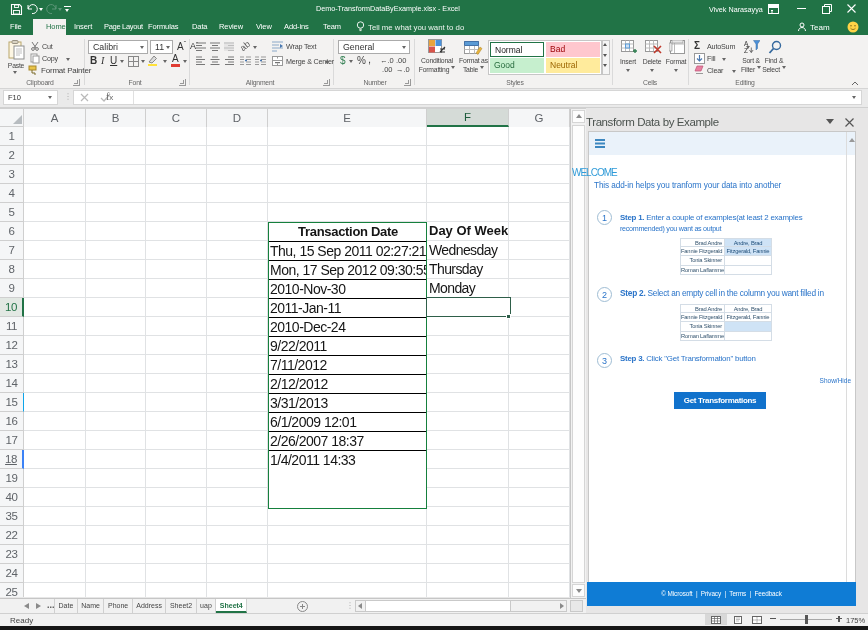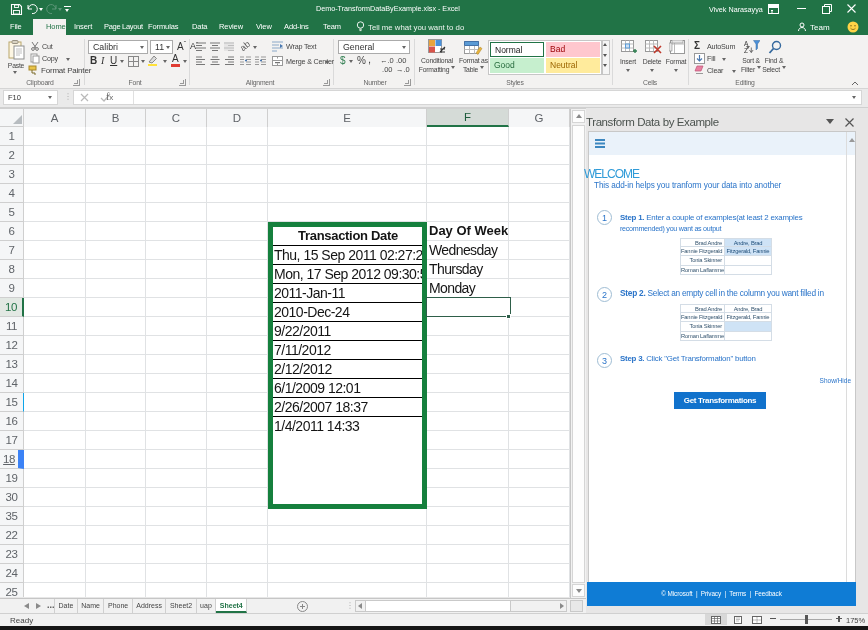--- a/index.html
+++ b/index.html
@@ -352,38 +352,40 @@
 <div class="rowhdr" style="top:260px;height:19px;line-height:18px;border-right:1px solid #cfcfcf;">8</div>
 <div class="rowhdr" style="top:279px;height:19px;line-height:18px;border-right:1px solid #cfcfcf;">9</div>
 <div class="rowhdr" style="top:298px;height:19px;line-height:18px;background:#e2e8e3;color:#217346;border-right:2px solid #217346;">10</div>
 <div class="rowhdr" style="top:317px;height:19px;line-height:18px;border-right:1px solid #cfcfcf;">11</div>
 <div class="rowhdr" style="top:336px;height:19px;line-height:18px;border-right:1px solid #cfcfcf;">12</div>
 <div class="rowhdr" style="top:355px;height:19px;line-height:18px;border-right:1px solid #cfcfcf;">13</div>
 <div class="rowhdr" style="top:374px;height:19px;line-height:18px;border-right:1px solid #cfcfcf;">14</div>
 <div class="rowhdr" style="top:393px;height:19px;line-height:18px;border-right:1px solid #0ea5e9;">15</div>
 <div class="rowhdr" style="top:412px;height:19px;line-height:18px;border-right:1px solid #cfcfcf;">16</div>
 <div class="rowhdr" style="top:431px;height:19px;line-height:18px;border-right:1px solid #cfcfcf;">17</div>
-<div class="rowhdr" style="top:450px;height:19px;line-height:18px;border-right:6px solid #3b82f6;text-decoration:underline;">18</div>
+<div class="rowhdr" style="top:450px;height:19px;line-height:18px;border-right:2px solid #3b82f6;text-decoration:underline;">18</div>
 <div class="rowhdr" style="top:469px;height:19px;line-height:18px;border-right:1px solid #cfcfcf;">19</div>
-<div class="rowhdr" style="top:488px;height:19px;line-height:18px;border-right:1px solid #cfcfcf;">30</div>
+<div class="rowhdr" style="top:488px;height:19px;line-height:18px;border-right:1px solid #cfcfcf;">40</div>
 <div class="rowhdr" style="top:507px;height:19px;line-height:18px;border-right:1px solid #cfcfcf;">35</div>
 <div class="rowhdr" style="top:526px;height:19px;line-height:18px;border-right:1px solid #cfcfcf;">22</div>
 <div class="rowhdr" style="top:545px;height:19px;line-height:18px;border-right:1px solid #cfcfcf;">23</div>
 <div class="rowhdr" style="top:564px;height:19px;line-height:18px;border-right:1px solid #cfcfcf;">24</div>
 <div class="rowhdr" style="top:583px;height:14px;line-height:18px;border-right:1px solid #cfcfcf;border-bottom:none;">25</div>
 
-<div class="abs" style="left:268px;top:222px;width:159px;height:287px;border:5px solid #15803d;background:#fff;">
+<div class="abs" style="left:268px;top:222px;width:159px;height:287px;border:1px solid #15803d;background:#fff;">
 <div class="ecell" style="font-weight:bold;text-align:center;font-size:13px;letter-spacing:-0.3px;">Transaction Date</div>
 <div class="ecell">Thu, 15 Sep 2011 02:27:21</div>
 <div class="ecell">Mon, 17 Sep 2012 09:30:55</div>
+<div class="ecell">2010-Nov-30</div>
 <div class="ecell">2011-Jan-11</div>
 <div class="ecell">2010-Dec-24</div>
 <div class="ecell">9/22/2011</div>
 <div class="ecell">7/11/2012</div>
 <div class="ecell">2/12/2012</div>
+<div class="ecell">3/31/2013</div>
 <div class="ecell">6/1/2009 12:01</div>
 <div class="ecell">2/26/2007 18:37</div>
 <div class="ecell" style="border-bottom:none;">1/4/2011 14:33</div>
 </div>
 
 <div class="fcell" style="top:222px;font-weight:bold;font-size:13px;letter-spacing:0px;">Day Of Week</div>
 <div class="fcell" style="top:241px;">Wednesday</div>
 <div class="fcell" style="top:260px;">Thursday</div>
 <div class="fcell" style="top:279px;">Monday</div>
 
@@ -445,21 +447,21 @@
       <path d="M0.5 0.5l8 8M8.5 0.5l-8 8" stroke="#555" stroke-width="1.2"></path>
     </svg>
 
 <div class="abs" style="left:588px;top:131px;width:268px;height:474px;background:#fff;border:1px solid #c8c8c8;border-bottom:none;"></div>
 <div class="abs" style="left:589px;top:132px;width:266px;height:23px;background:#eaf2fa;"></div>
 <div class="abs" style="left:595px;top:139px;width:10px;height:1.7px;background:#3c87c0;box-shadow:0 3.5px 0 #3c87c0,0 7px 0 #3c87c0;"></div>
 
 <div class="abs" style="left:846px;top:132px;width:1px;height:472px;background:#dcdcdc;"></div>
 <div class="abs" style="left:849px;top:138px;width:0;height:0;border-left:3px solid transparent;border-right:3px solid transparent;border-bottom:4px solid #999;"></div>
 
-<div class="abs" style="left:584px;top:167px;font-size:12px;color:#2f9bd8;letter-spacing:-1.0px;">WELCOME</div>
+<div class="abs" style="left:572px;top:167px;font-size:10px;color:#2f9bd8;letter-spacing:-1.0px;">WELCOME</div>
 <div class="abs bluetxt" style="left:594px;top:181px;font-size:8.2px;letter-spacing:-0.1px;">This add-in helps you tranform your data into another</div>
 
 <div class="stepcirc" style="left:597px;top:210px;">1</div>
 <div class="abs bluetxt" style="left:620px;top:211.5px;font-size:7.9px;letter-spacing:-0.22px;line-height:11.7px;width:215px;"><b>Step 1.</b> Enter a couple of examples(at least 2 examples<br><span style="font-size:7.15px;letter-spacing:-0.28px;">recommended) you want as output</span></div>
 <div class="minitbl" style="left:680px;top:238px;">
 <div class="r">
         <div class="c1">Brad Andre</div>
         <div class="c2 hl">Andre, Brad</div>
       </div>
 <div class="r">

